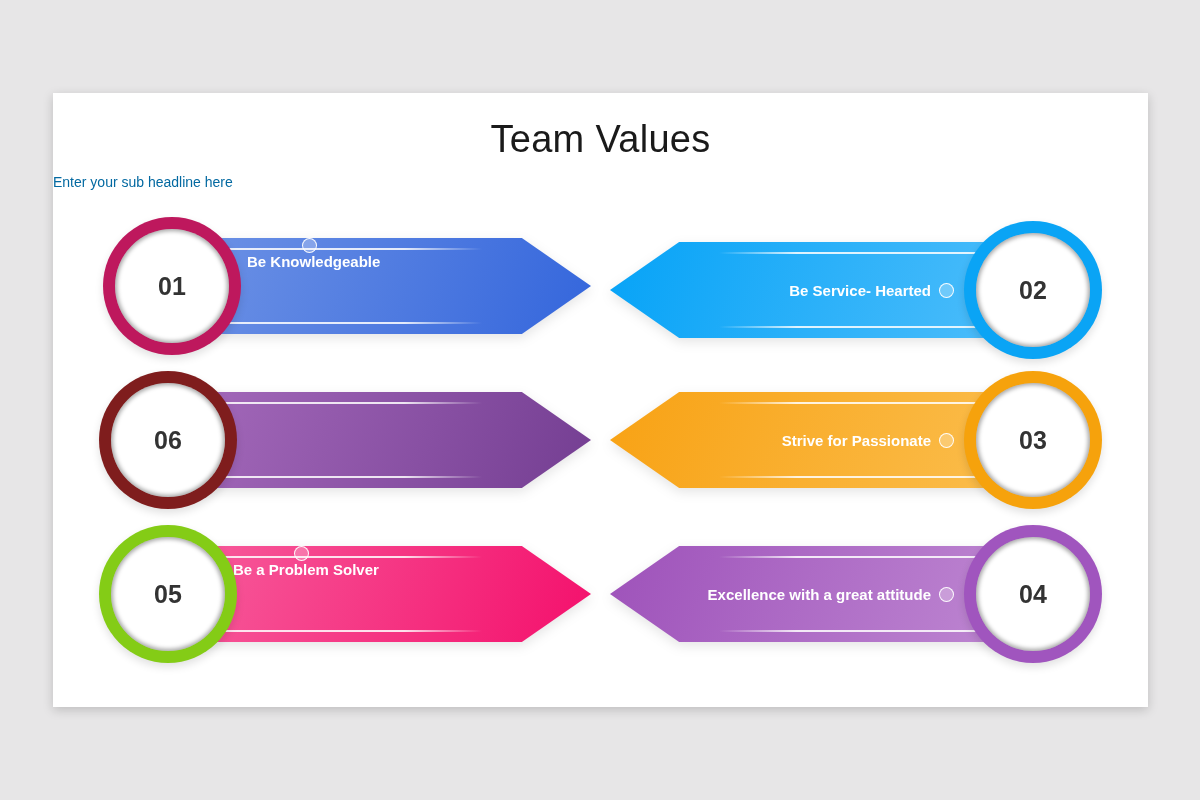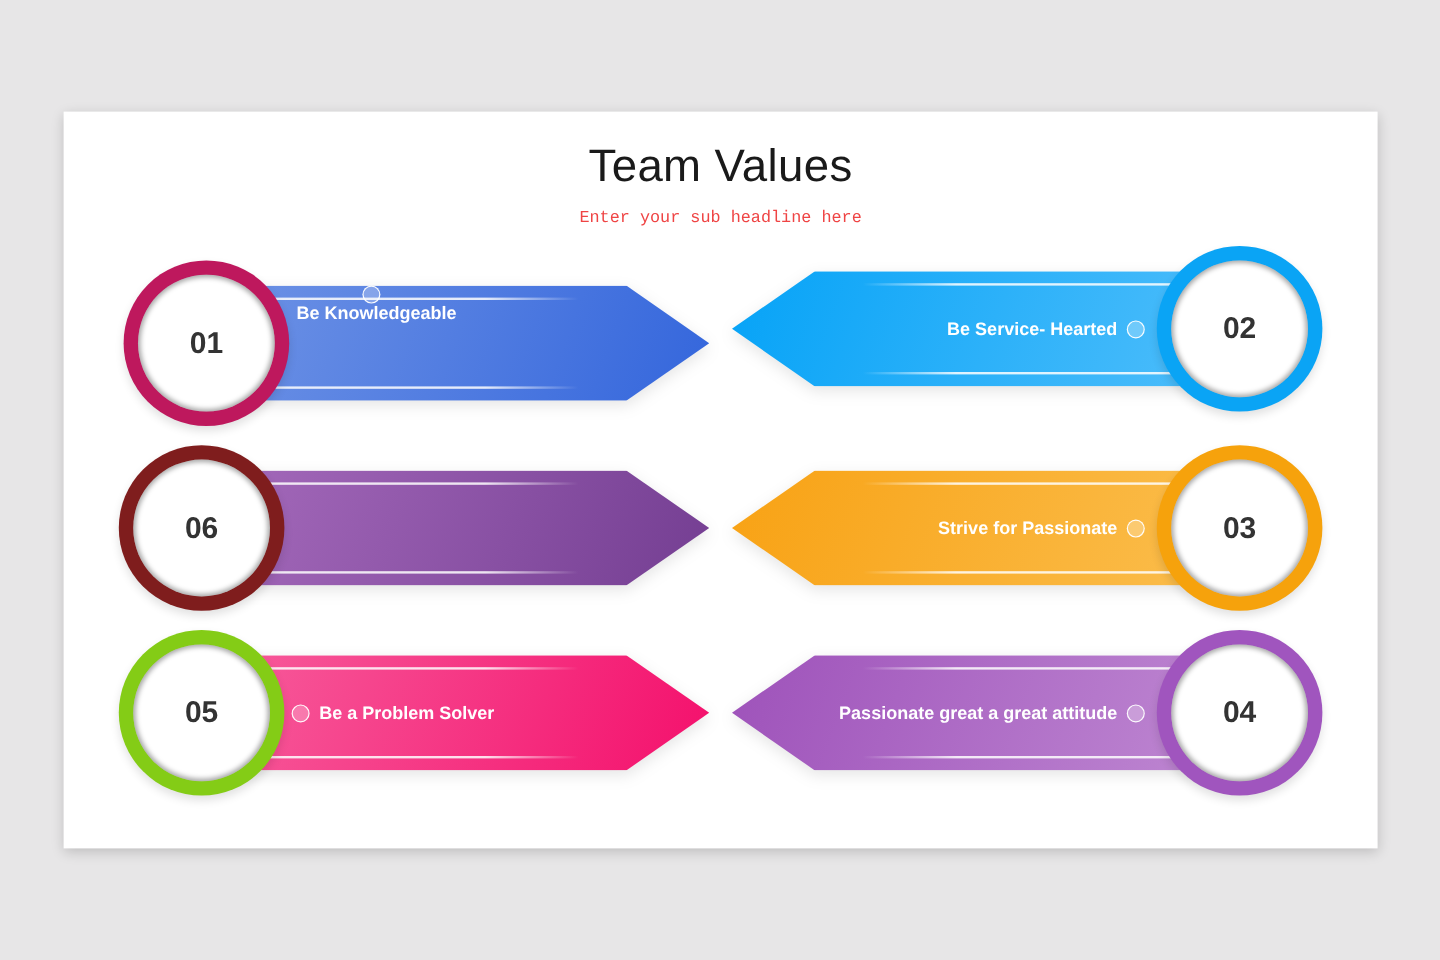--- a/index.html
+++ b/index.html
@@ -10,22 +10,22 @@
   .slide {
     position:absolute; left:53px; top:93px; width:1095px; height:614px; background:#ffffff;
     box-shadow: 0 3px 10px rgba(0,0,0,0.18);
   }
   .title {
     position:absolute; left:0; right:0; top:25px; text-align:center;
     font-size:38px; color:#1a1a1a; font-weight:normal; letter-spacing:0.3px;
     font-family:"Liberation Sans", sans-serif;
   }
   .subtitle {
-    position:absolute; left:0; right:0; top:81px; text-align:center;
-    font-size:14px; color:#ef4444;font-family:Liberation Mono, monospace;
+    position:absolute; left:0; right:0; top:81px; text-align:left;
+    font-size:14px; color:#0369a1;
   }
   .row { position:absolute; height:138px; }
   .banner {
     position:absolute; top:21px; height:96px;
     filter: drop-shadow(0 4px 6px rgba(0,0,0,0.10));
   }
   .banner .shape { position:absolute; inset:0; }
   .banner.left .shape { clip-path: polygon(0 0, 84% 0, 100% 50%, 84% 100%, 0 100%); }
   .banner.right .shape { clip-path: polygon(16% 0, 100% 0, 100% 100%, 16% 100%, 0 50%); }
   .hline { position:absolute; height:2px; }
@@ -71,21 +71,21 @@
       <div class="label" style="left:88px;flex-direction:column;">
         <span class="dot"></span>
         <span>Be Knowledgeable</span>
       </div>
     </div>
     <div class="circle" id="c01" style="left: 4px; background: #be185d;">
       <div class="inner">01</div>
     </div>
   </div>
 
-  <div class="row" style="left:557px; top:112px; width:492px;">
+  <div class="row" style="left:557px; top:128px; width:492px;">
     <div class="banner right" style="left:0; width:432px;">
       <div class="shape" id="s02" style="background: linear-gradient(110deg, rgb(6, 163, 247), rgb(82, 191, 251));"></div>
       <div class="hline top"></div>
       <div class="hline bot"></div>
       <div class="label" style="right:88px;">
         <span class="dot"></span>
         <span>Be Service- Hearted</span>
       </div>
     </div>
     <div class="circle" id="c02" style="left: 354px; background: rgb(10, 164, 245);">
@@ -117,37 +117,37 @@
     <div class="circle" id="c03" style="left: 354px; background: rgb(246, 162, 12);">
       <div class="inner">03</div>
     </div>
   </div>
 
   <div class="row" style="left:46px; top:432px; width:492px;">
     <div class="banner left" style="left:60px; width:432px;">
       <div class="shape" id="s05" style="background: linear-gradient(110deg, rgb(247, 96, 158), rgb(244, 16, 108));"></div>
       <div class="hline top"></div>
       <div class="hline bot"></div>
-      <div class="label" style="left:84px;">
+      <div class="label" style="left:74px;flex-direction:column;">
         <span class="dot"></span>
         <span>Be a Problem Solver</span>
       </div>
     </div>
     <div class="circle" id="c05" style="left: 0px; background: #84cc16;">
       <div class="inner">05</div>
     </div>
   </div>
 
   <div class="row" style="left:557px; top:432px; width:492px;">
     <div class="banner right" style="left:0; width:432px;">
       <div class="shape" id="s04" style="background: linear-gradient(110deg, rgb(158, 82, 186), rgb(192, 138, 211));"></div>
       <div class="hline top"></div>
       <div class="hline bot"></div>
       <div class="label" style="right:88px;">
         <span class="dot"></span>
-        <span>Passionate great a great attitude</span>
+        <span>Excellence with a great attitude</span>
       </div>
     </div>
     <div class="circle" id="c04" style="left: 354px; background: rgb(160, 85, 190);">
       <div class="inner">04</div>
     </div>
   </div>
 </div>
 
 </body></html>

